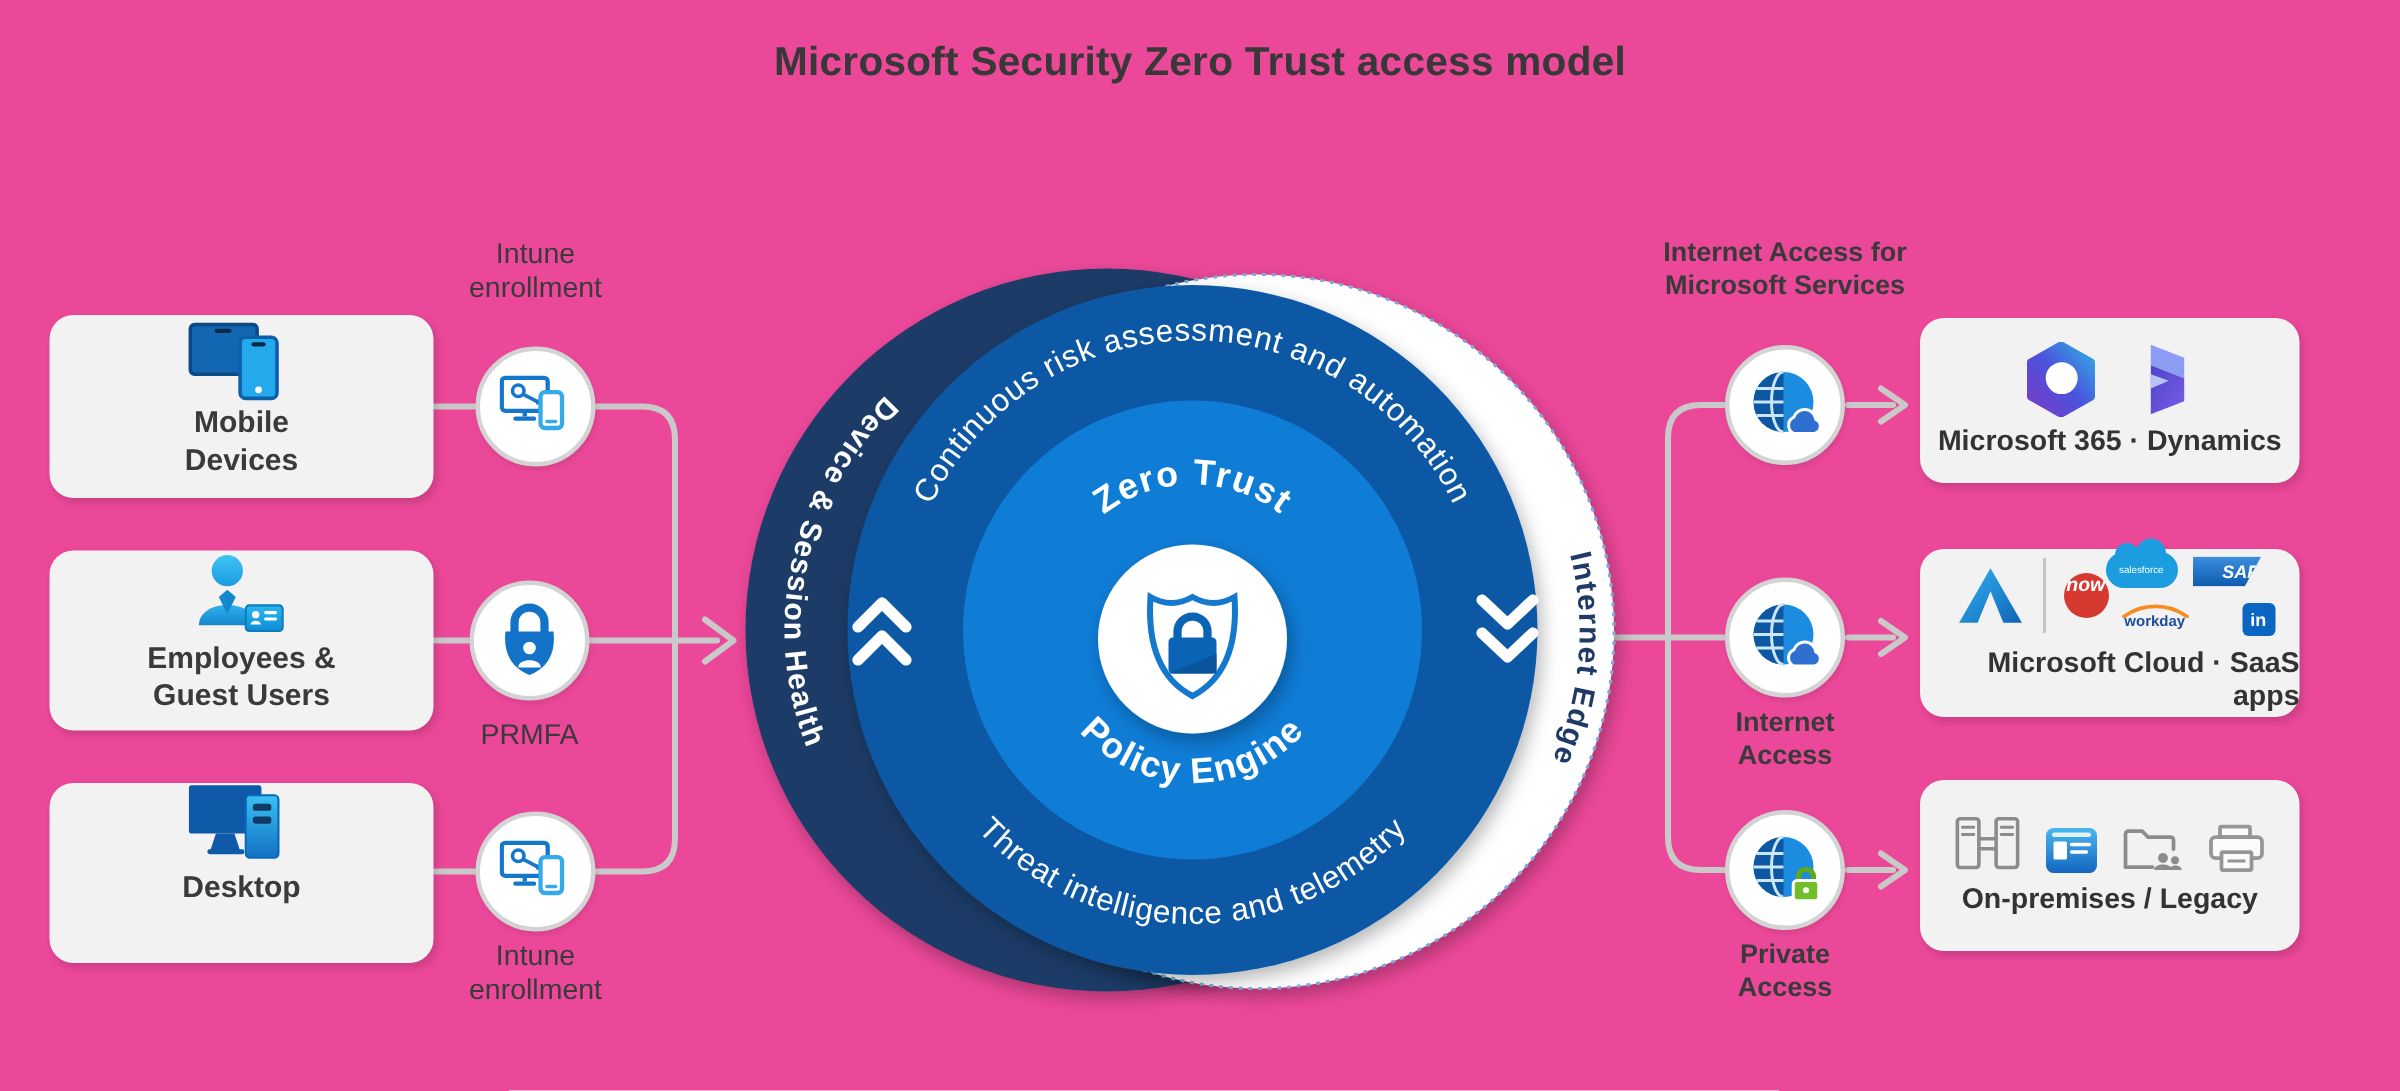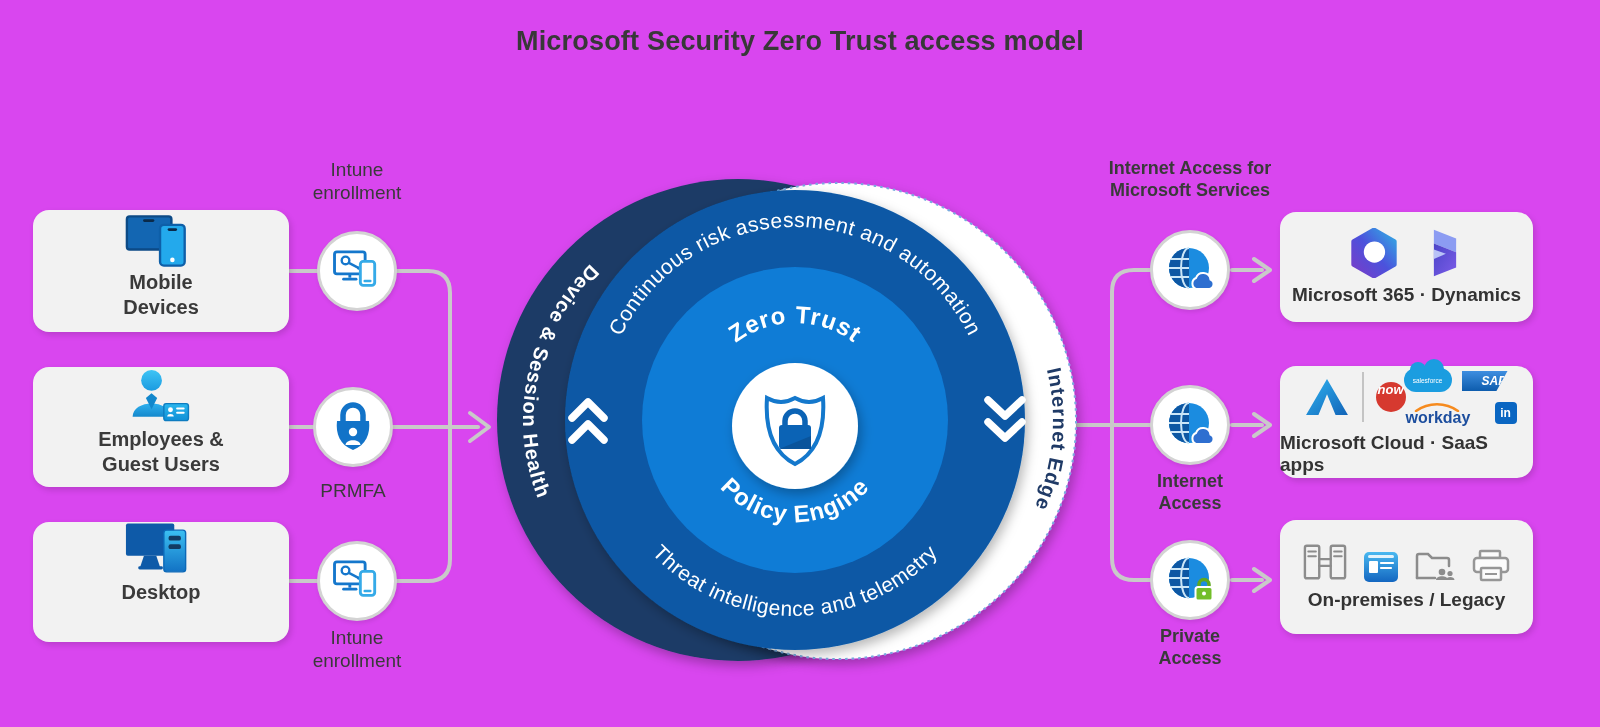--- a/index.html
+++ b/index.html
@@ -1,49 +1,49 @@
 <!DOCTYPE html>
 <html><head>
 <meta charset="utf-8">
 <style>
   html,body{margin:0;padding:0;background:#fff;}
-  .canvas{position:relative;width:1600px;height:727px;background:#d946ef;overflow:hidden;
+  .canvas{position:relative;width:1600px;height:727px;background:#ec4899;overflow:hidden;
           font-family:"Liberation Sans",sans-serif;color:#3c3c3c;}
   .abs{position:absolute;}
   .title{position:absolute;left:0;top:26px;width:1600px;text-align:center;
          font-size:27px;font-weight:700;color:#383838;letter-spacing:.2px;}
   .src-box{position:absolute;background:#F2F2F2;border-radius:16px;
            box-shadow:2px 3px 6px rgba(0,0,0,.15);display:flex;align-items:center;z-index:2;flex-direction:column;}
   .src-icon{width:104px;display:flex;justify-content:center;align-items:center;}
   .src-label{width:140px;text-align:center;font-size:20px;font-weight:700;color:#3a3a3a;line-height:1.25;}
   .gate{position:absolute;width:80px;height:80px;border-radius:50%;background:#fff;border:3px solid #D3D3D3;
         box-sizing:border-box;display:flex;align-items:center;justify-content:center;z-index:3;
         box-shadow:1px 2px 4px rgba(0,0,0,.10);}
   .gate-label{position:absolute;width:130px;text-align:center;font-size:19px;font-weight:400;
               color:#3a3a3a;line-height:1.22;z-index:2;}
   .chan-label{position:absolute;text-align:center;font-size:18px;font-weight:700;color:#3a3a3a;line-height:1.22;z-index:2;}
   .dst-box{position:absolute;background:#F2F2F2;border-radius:16px;box-shadow:2px 3px 6px rgba(0,0,0,.15);
            display:flex;flex-direction:column;align-items:center;justify-content:center;z-index:2;}
-  .dst-label{font-size:19px;font-weight:700;color:#333;text-align:left;margin-top:6px;}
+  .dst-label{font-size:19px;font-weight:700;color:#333;text-align:right;margin-top:6px;}
   .logo-row{display:flex;align-items:center;justify-content:center;gap:26px;}
   .saas-row{display:flex;align-items:center;justify-content:center;gap:12px;}
   .saas-divider{width:2px;height:50px;background:#C4C4C4;}
   .saas-cluster{position:relative;width:134px;height:58px;}
   .logo-now{position:absolute;left:0;top:14px;width:30px;height:30px;border-radius:50%;background:#D6392F;
             color:#fff;font-size:13px;font-weight:700;font-style:italic;display:flex;align-items:flex-start;justify-content:center;}
   .logo-sf{position:absolute;left:28px;top:0px;width:48px;height:24px;background:#1B9DE0;border-radius:12px;
            color:#fff;font-size:6.5px;display:flex;align-items:center;justify-content:center;}
   .logo-sf:before{content:"";position:absolute;left:6px;top:-6px;width:16px;height:16px;border-radius:50%;background:#1B9DE0;}
   .logo-sf:after{content:"";position:absolute;left:20px;top:-9px;width:20px;height:20px;border-radius:50%;background:#1B9DE0;}
   .logo-sf span{position:relative;z-index:1;}
   .logo-sap{position:absolute;left:86px;top:3px;width:46px;height:20px;background:linear-gradient(#3E8EE0,#0D5CAD);
             clip-path:polygon(0 0,100% 0,76% 100%,0 100%);color:#fff;font-size:12px;font-weight:700;font-style:italic;
             display:flex;align-items:center;padding-left:20px;box-sizing:border-box;}
   .logo-wd{position:absolute;left:30px;top:32px;width:62px;height:26px;}
-  .logo-wd .wd-text{position:absolute;left:0;top:9px;width:62px;text-align:center;font-size:16px;font-weight:700;color:#1D4E9E;}
+  .logo-wd .wd-text{position:absolute;left:0;top:9px;width:62px;text-align:center;font-size:10px;font-weight:700;color:#1D4E9E;}
   .logo-in{position:absolute;left:104px;top:34px;width:22px;height:22px;background:#0A66C2;border-radius:4px;
            color:#fff;font-size:12px;font-weight:700;display:flex;align-items:center;justify-content:center;margin-left:15px;}
   .onprem-row{display:flex;align-items:flex-end;justify-content:center;gap:16px;}
   svg text{font-family:"Liberation Sans",sans-serif;}
   .arc-white{fill:#fff;}
   .arc-navy{fill:#1F3A66;}
 </style>
 </head>
 <body>
 

